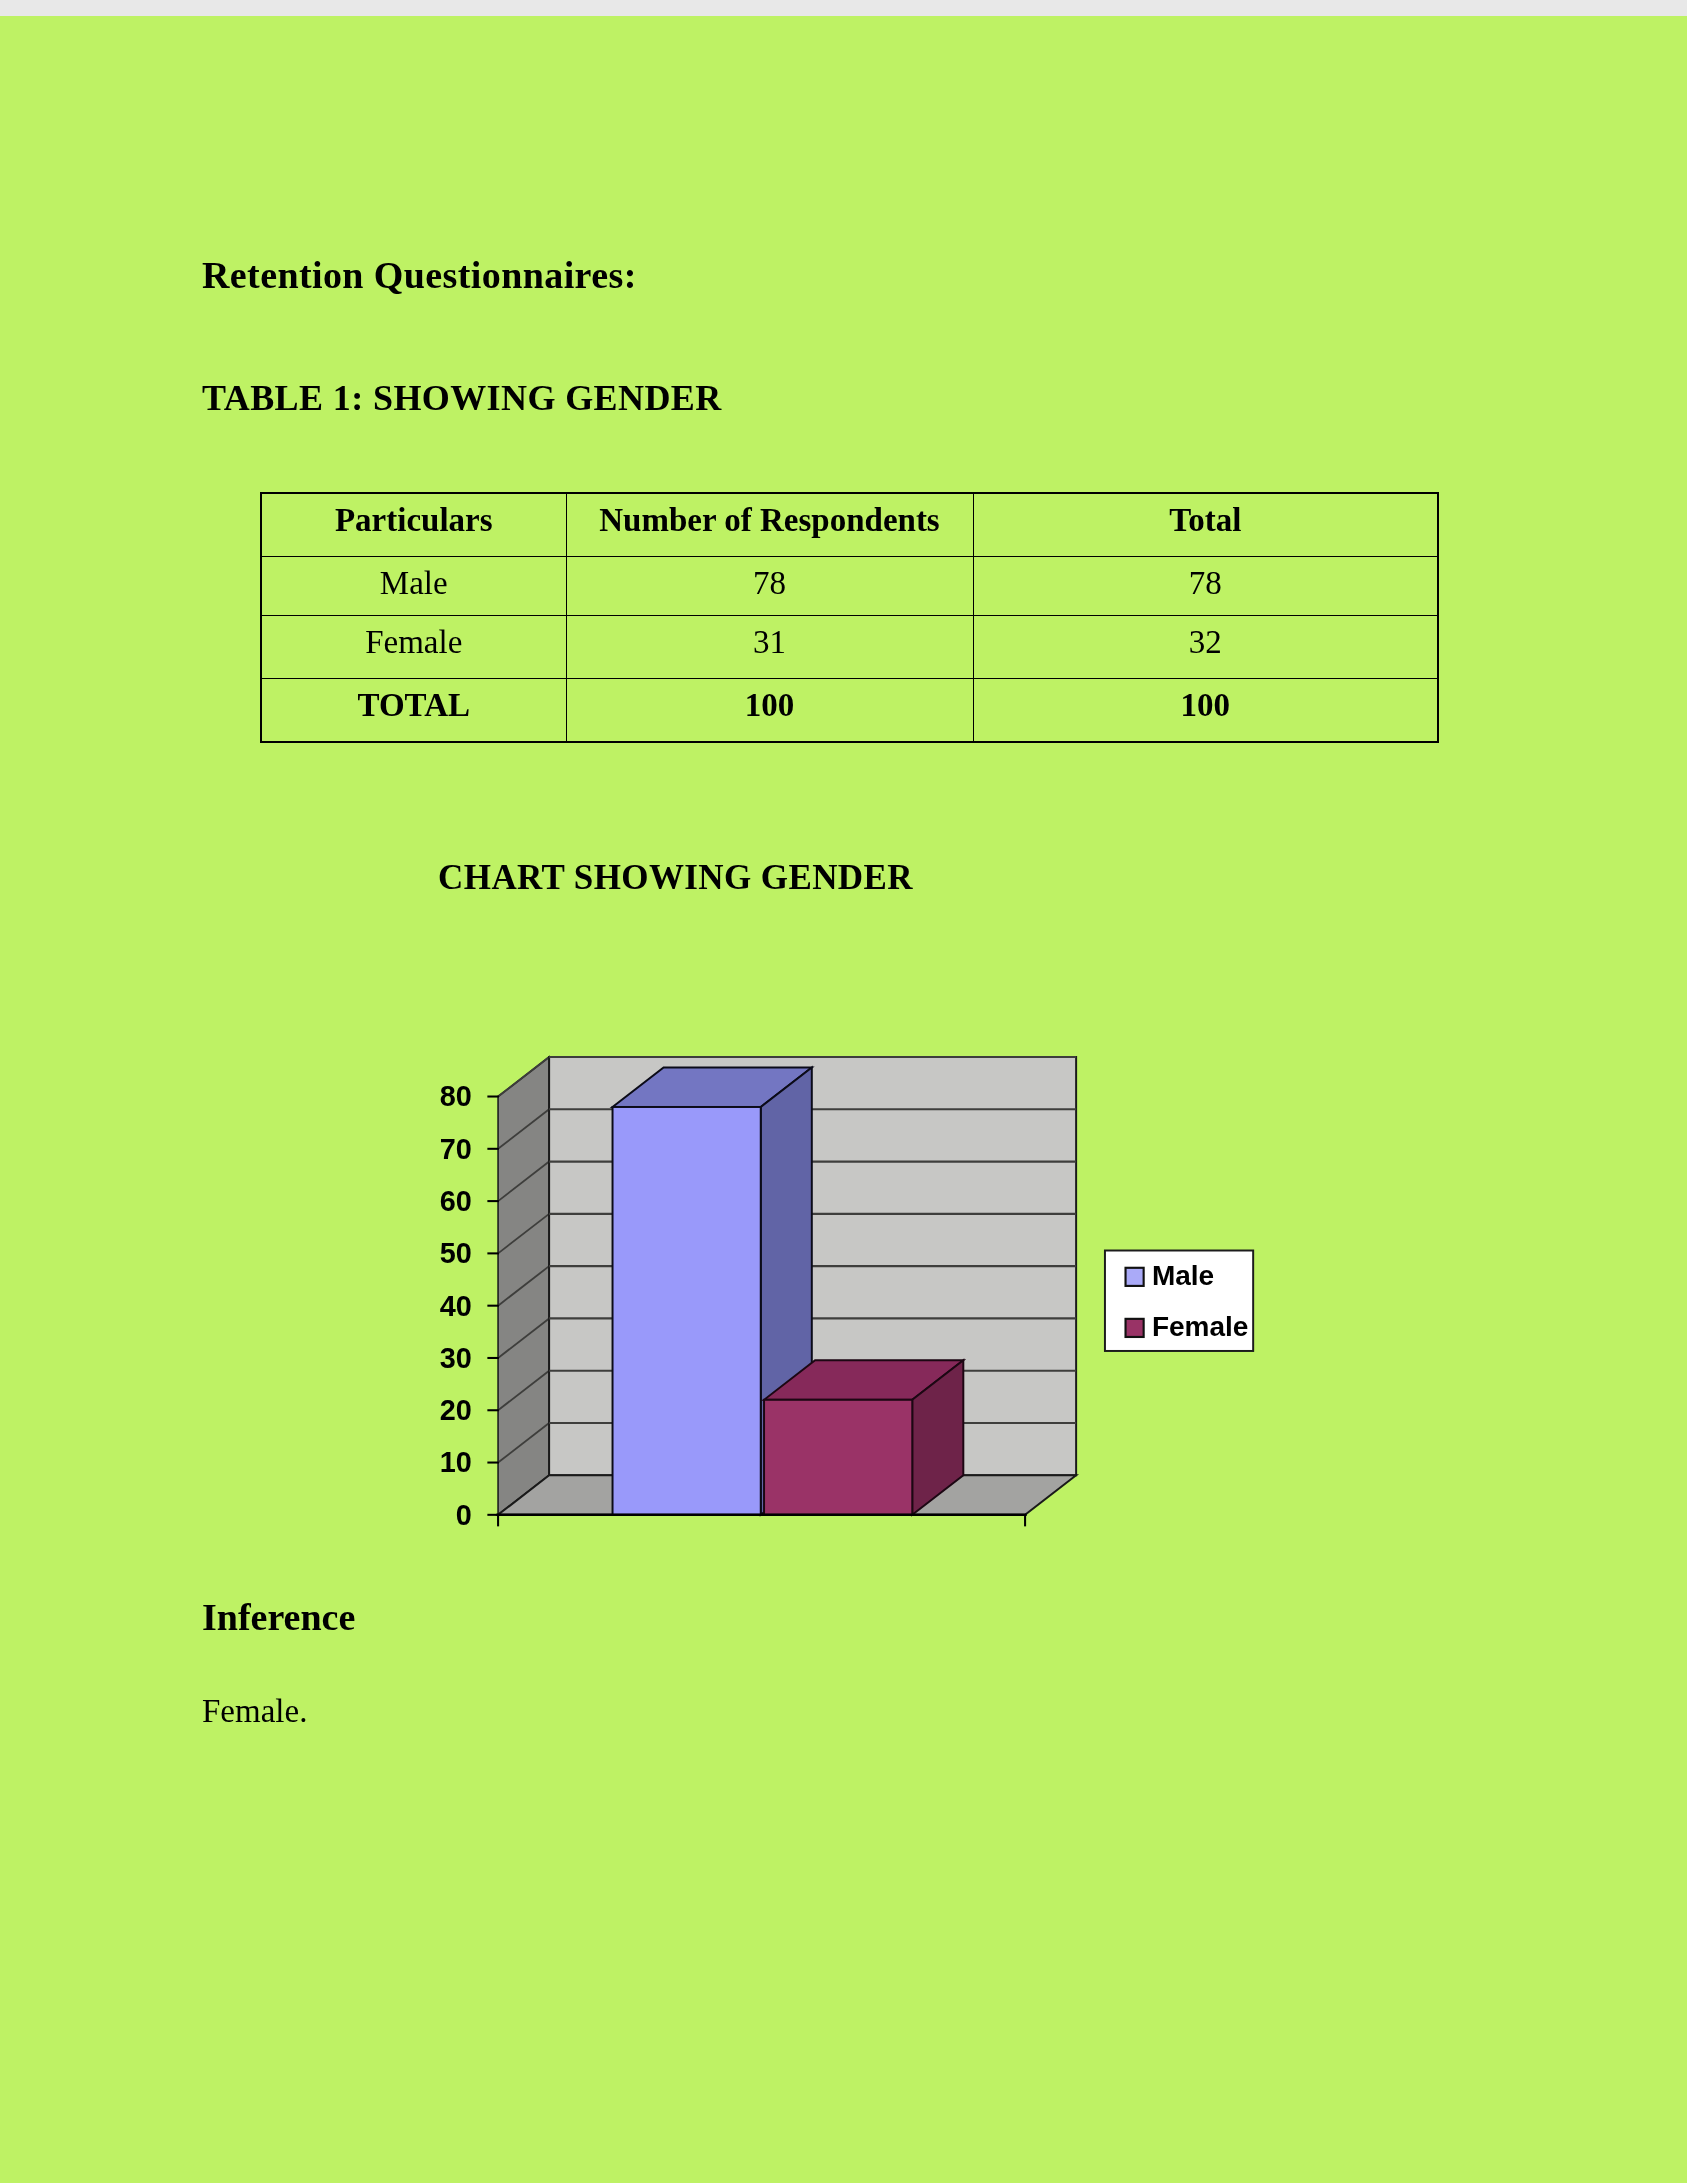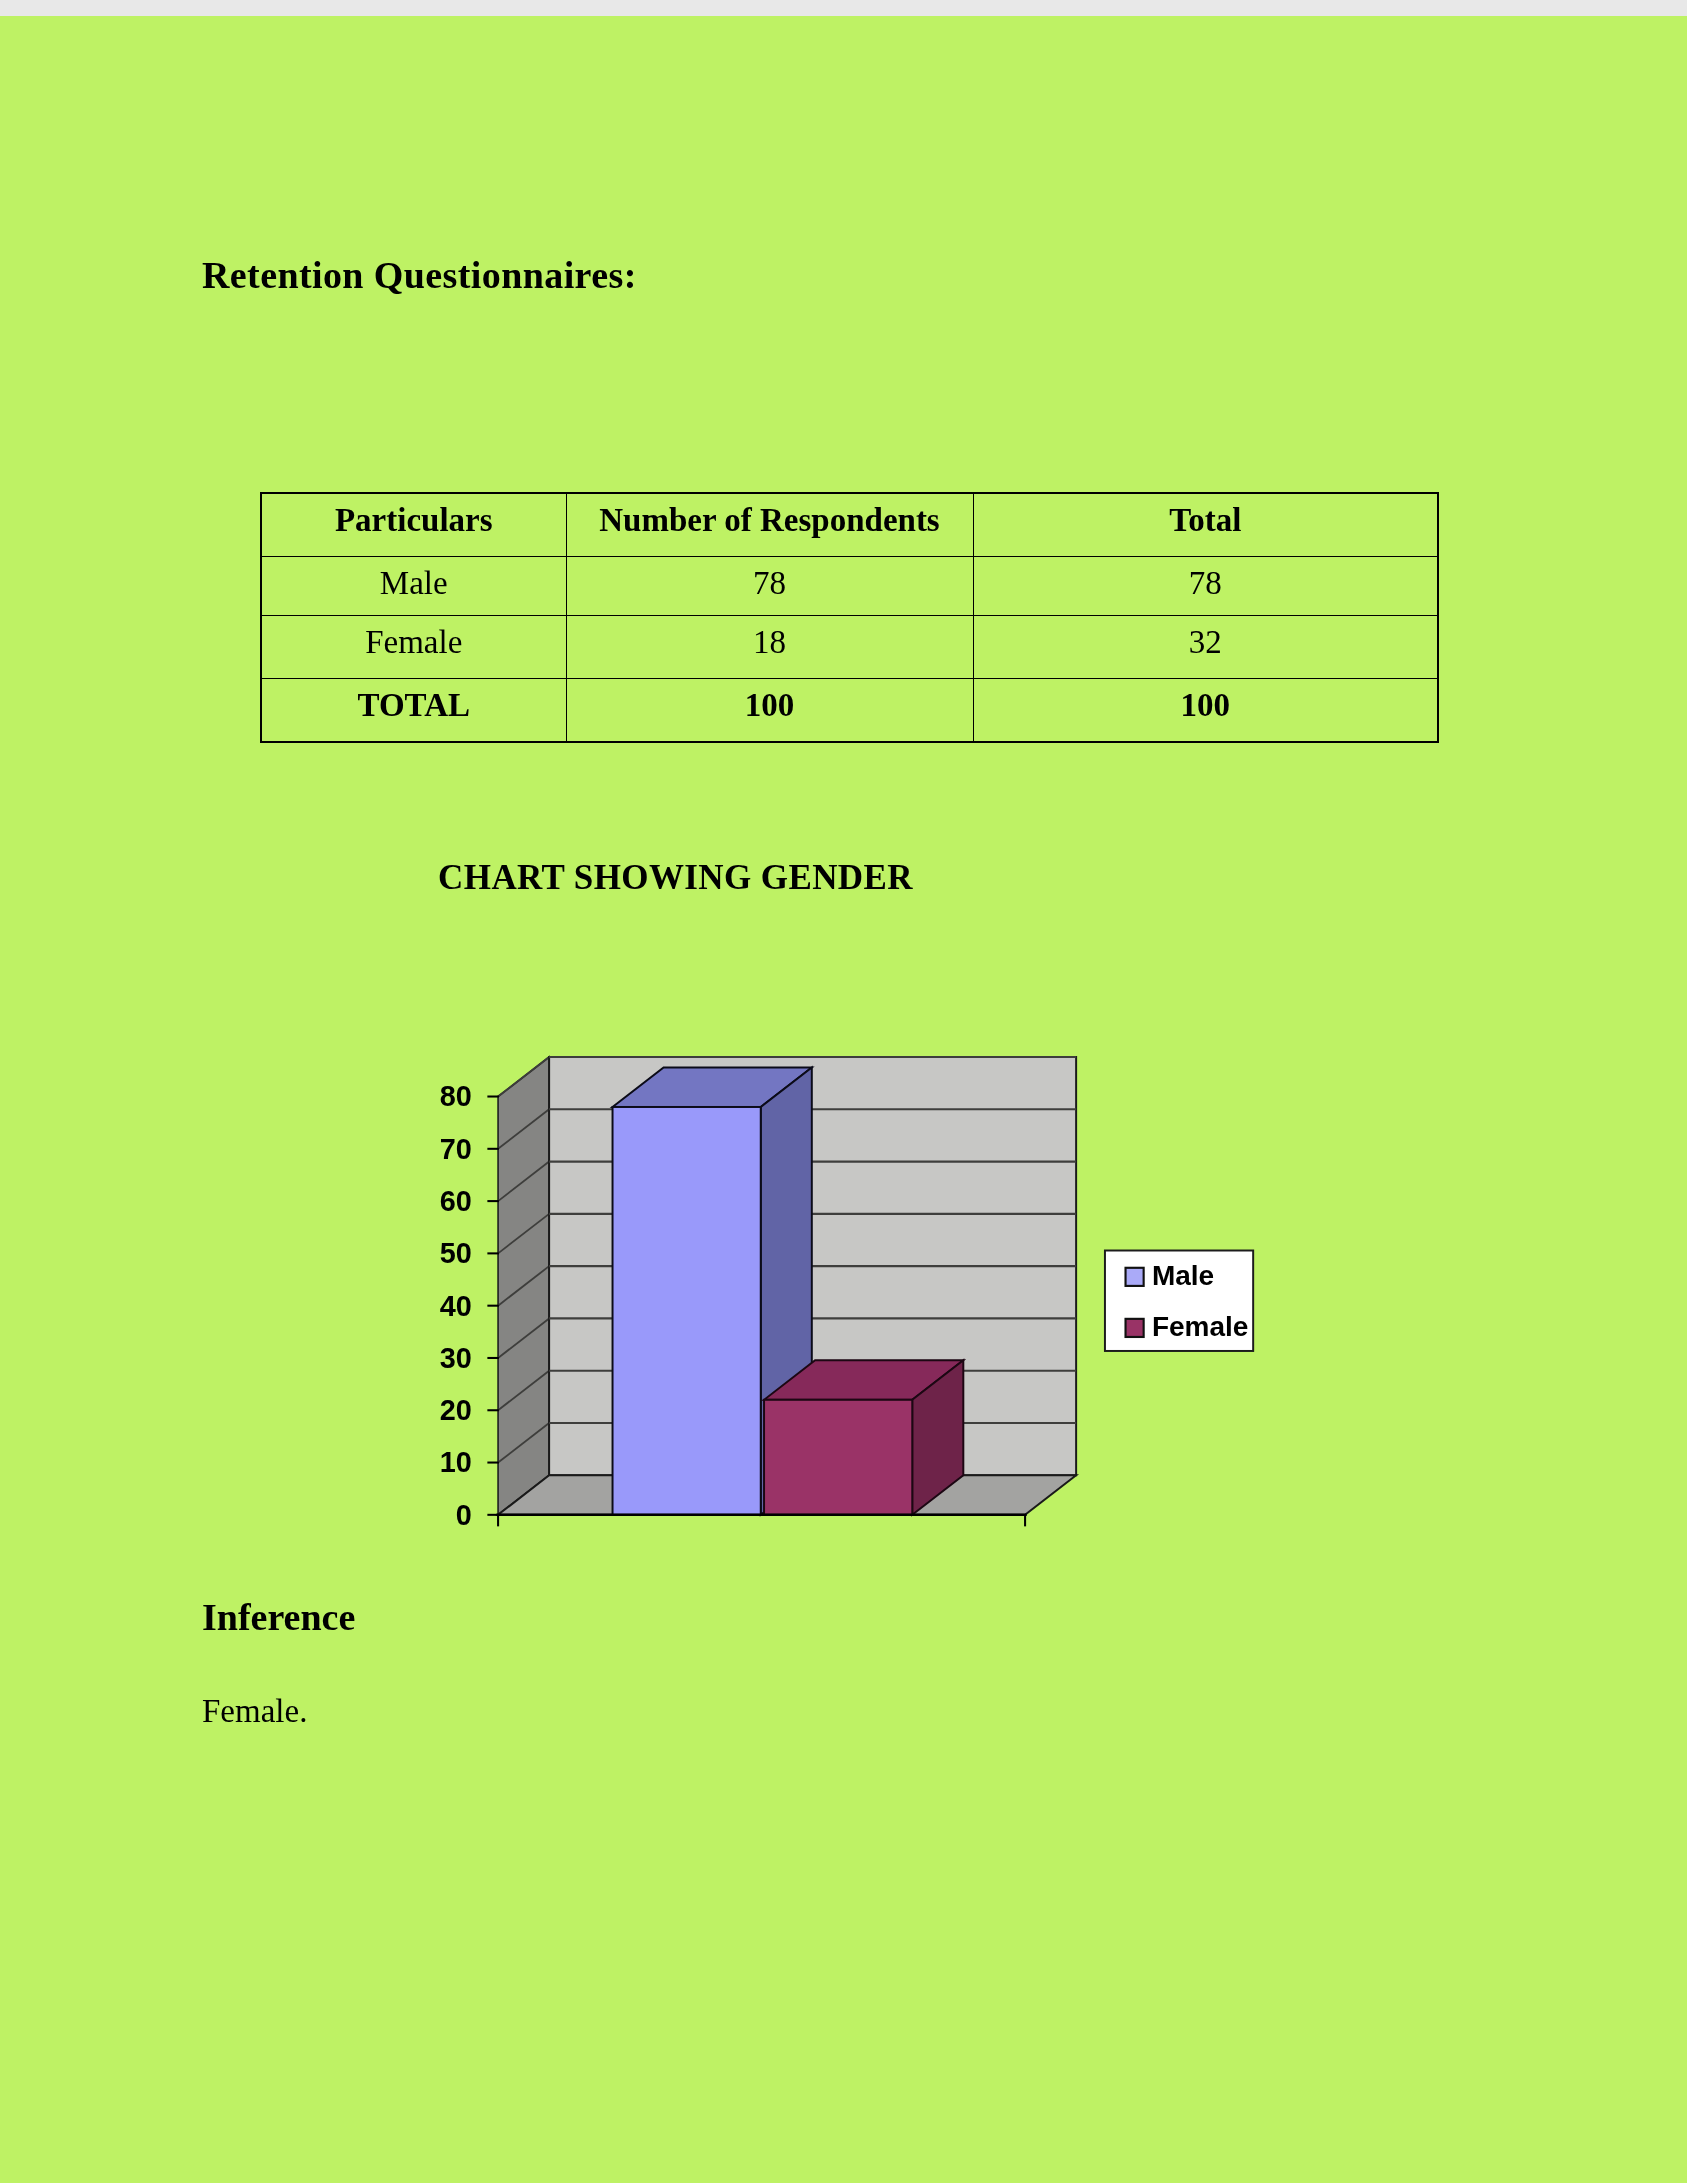--- a/index.html
+++ b/index.html
@@ -71,20 +71,21 @@
     font-size:34px; font-weight:bold; fill:#000;
   }
 </style>
 </head>
 <body>
 
 <div class="page">
 
   <div class="abs doc-heading">Retention Questionnaires:</div>
 
+  <div class="abs table-title">TABLE 1: SHOWING GENDER</div>
 
   <table class="data-table">
     <colgroup>
         <col class="c1">
         <col class="c2">
         <col class="c3">
       </colgroup>
     <thead>
       <tr class="hdr">
           <th>Particulars</th>
@@ -93,21 +94,21 @@
         </tr>
     </thead>
     <tbody>
         <tr class="r1">
           <td>Male</td>
           <td>78</td>
           <td>78</td>
         </tr>
         <tr class="r2">
           <td>Female</td>
-          <td>18</td>
+          <td>31</td>
           <td>32</td>
         </tr>
         <tr class="r3 bold-row">
           <td>TOTAL</td>
           <td>100</td>
           <td>100</td>
         </tr>
       </tbody>
   </table>
 

